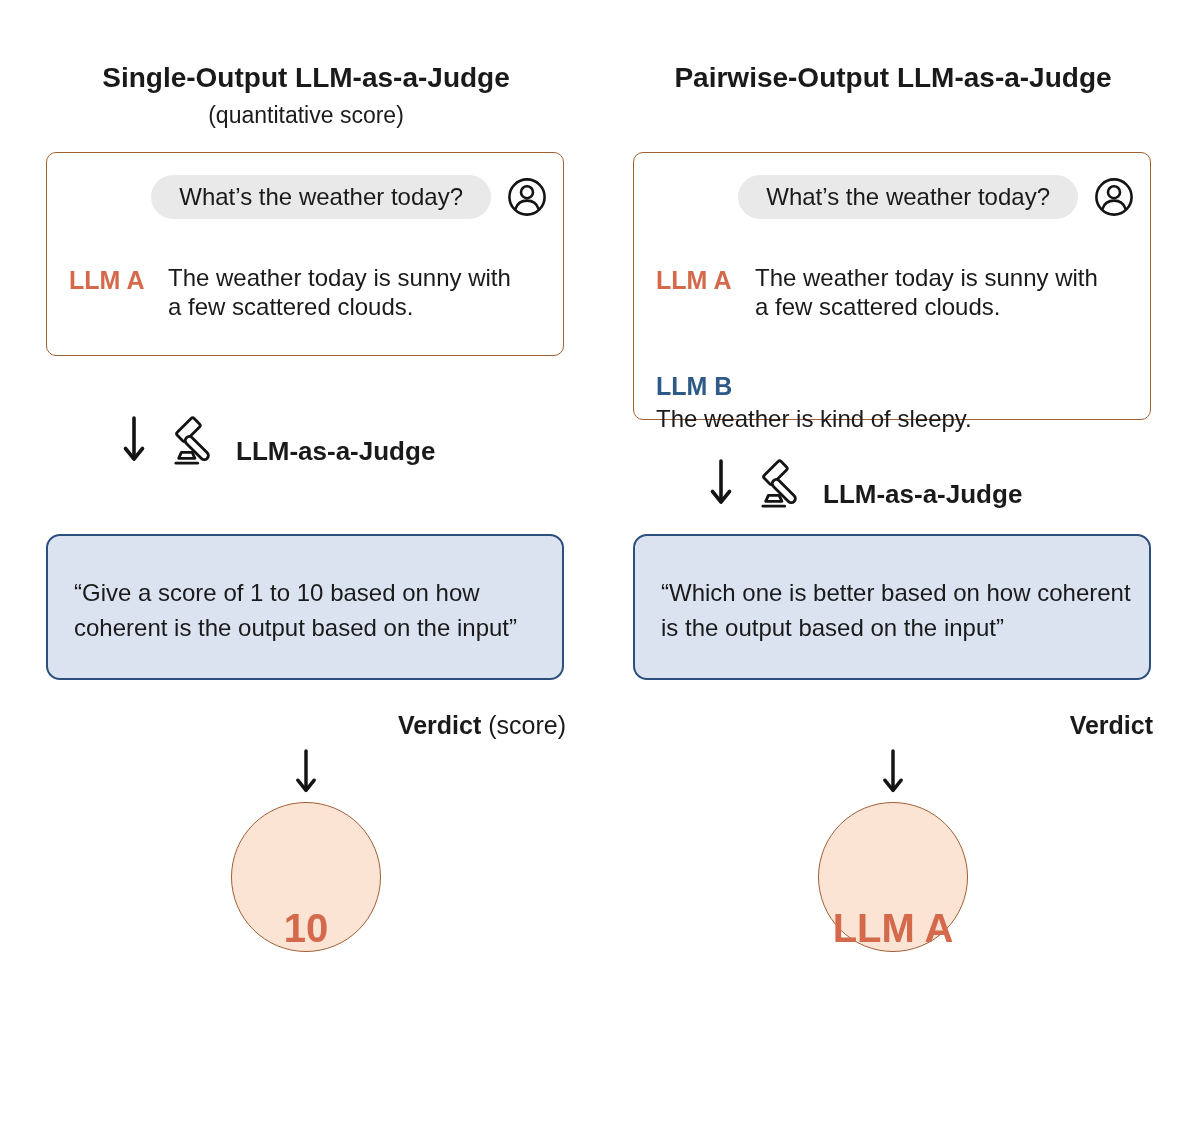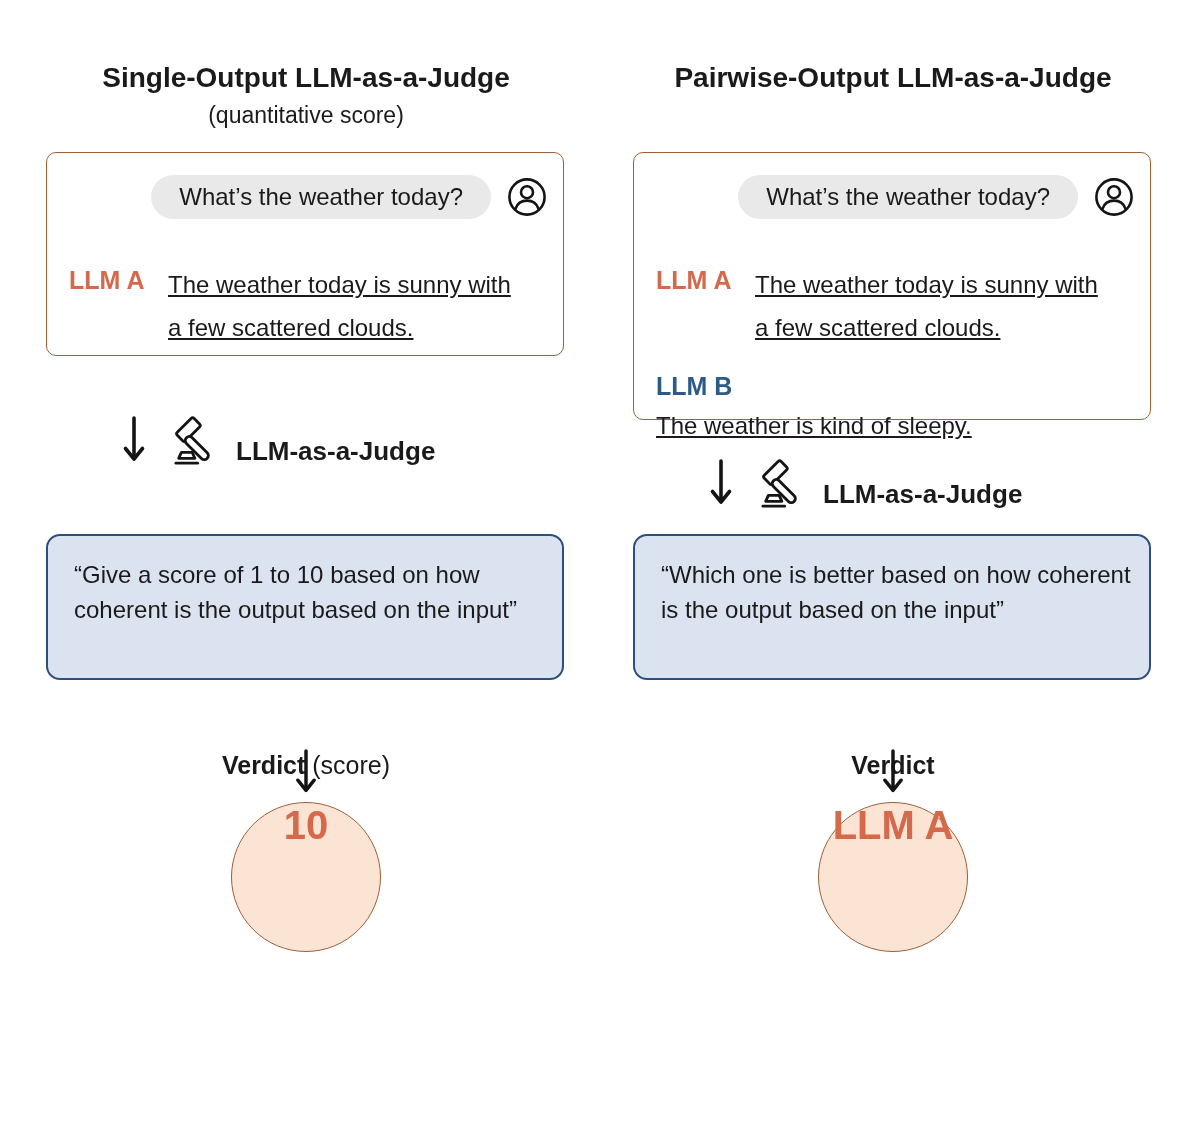--- a/index.html
+++ b/index.html
@@ -22,42 +22,42 @@
   .user-row { position:absolute; top:22px; right:16px; display:flex; align-items:center; gap:16px; }
   .user-bubble { background:#e9e9e9; border-radius:23px; padding:8px 28px; font-size:24px; white-space:nowrap; }
   .avatar { width:40px; height:40px; flex:0 0 auto; }
 
   .resp-row { position:absolute; left:22px; display:flex; }
   .resp-row.a { top:110px; }
   .resp-row.b { top:216px;flex-direction:column; }
   .resp-label { width:99px; flex:0 0 auto; font-size:25px; font-weight:bold; line-height:35px; }
   .resp-label.llm-a { color:#d4694b; }
   .resp-label.llm-b { color:#2e5a88; }
-  .resp-text { width:345px; font-size:24px; line-height:43px;text-decoration:underline; }
+  .resp-text { width:345px; font-size:24px; line-height:29px; }
 
   .judge-row { position:absolute; left:76px; display:flex; align-items:flex-end; }
   .col.left  .judge-row { top:415px; }
   .col.right .judge-row { top:458px; }
   .judge-arrow { width:24px; height:52px; }
   .gavel { width:52px; height:52px; margin-left:24px; }
   .judge-label { font-size:26px; font-weight:bold; margin-left:14px; white-space:nowrap; }
 
   .prompt-box { position:absolute; top:534px; left:0; width:518px; height:146px; box-sizing:border-box;
-                background:#dbe3f0; border:2px solid #2d4f7d; border-radius:14px; padding:21px 0 0 26px; }
+                background:#dbe3f0; border:2px solid #2d4f7d; border-radius:14px; padding:39px 0 0 26px; }
   .prompt-text { width:490px; font-size:24px; line-height:35px; }
 
-  .verdict-label { position:absolute; top:711px; left:0; width:100%; text-align:center; font-size:25px;margin-top:40px; }
+  .verdict-label { position:absolute; top:711px; left:0; width:100%; text-align:right; font-size:25px; }
   .verdict-label .bold { font-weight:bold; }
 
   .verdict-arrow { position:absolute; top:748px; left:50%; transform:translateX(-50%); width:24px; height:50px; }
 
   .verdict-circle { position:absolute; top:802px; left:50%; transform:translateX(-50%);
                     width:150px; height:150px; border-radius:50%;
                     background:#fbe4d4; border:1.5px solid #a05f35; box-sizing:border-box;
-                    display:flex; align-items:flex-start; justify-content:center; }
+                    display:flex; align-items:flex-end; justify-content:center; }
   .verdict-value { font-size:40px; font-weight:bold; color:#d4694b; white-space:nowrap; }
 </style>
 </head>
 <body>
 
 <svg width="0" height="0" style="position:absolute">
   <defs>
     <g id="icon-user">
       <circle cx="20" cy="20" r="17.6" fill="none" stroke="#141414" stroke-width="2.6"></circle>
       <circle cx="20" cy="15.2" r="6" fill="none" stroke="#141414" stroke-width="2.6"></circle>

